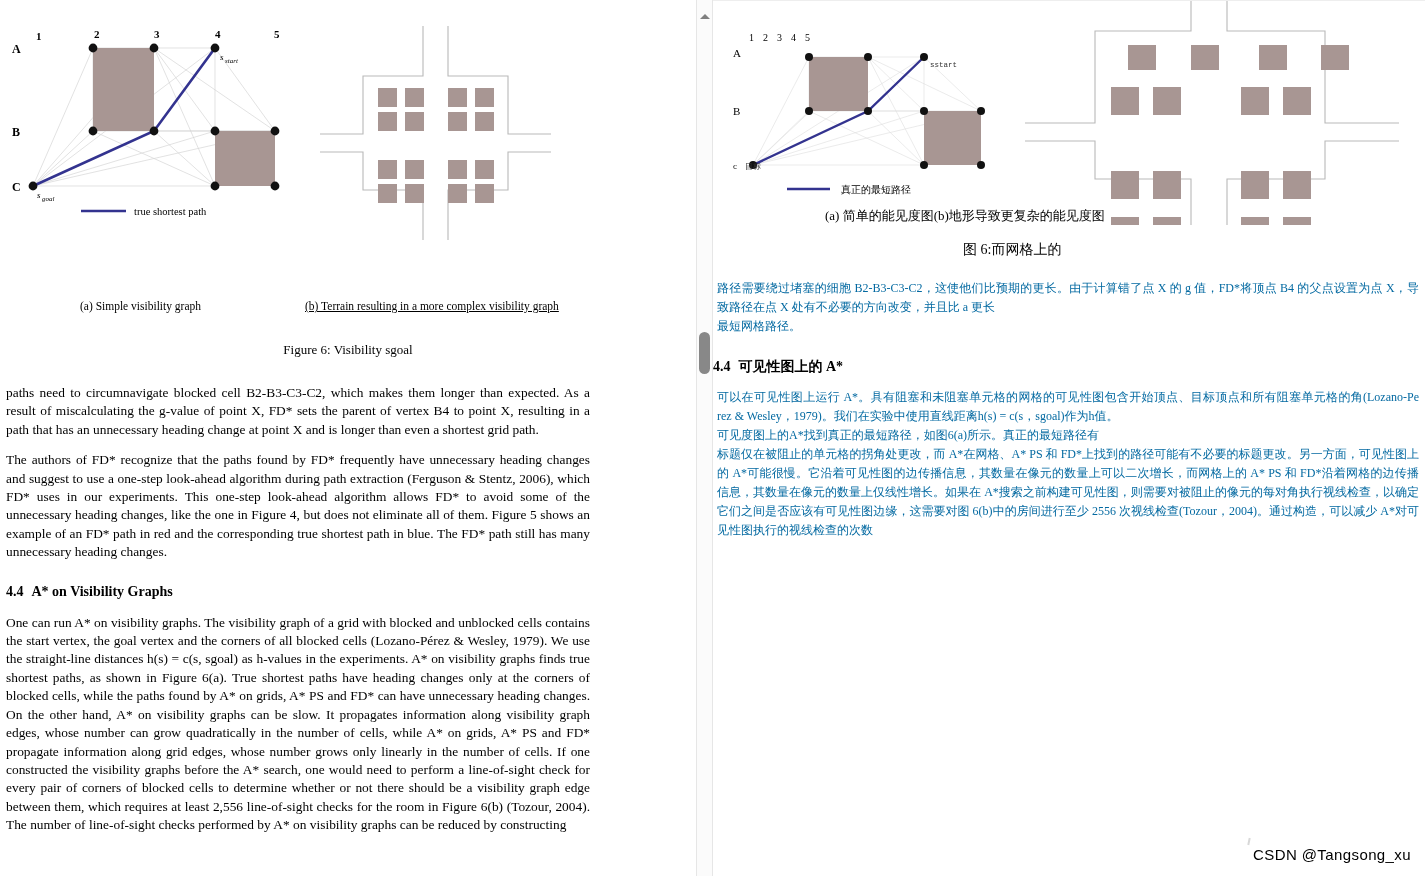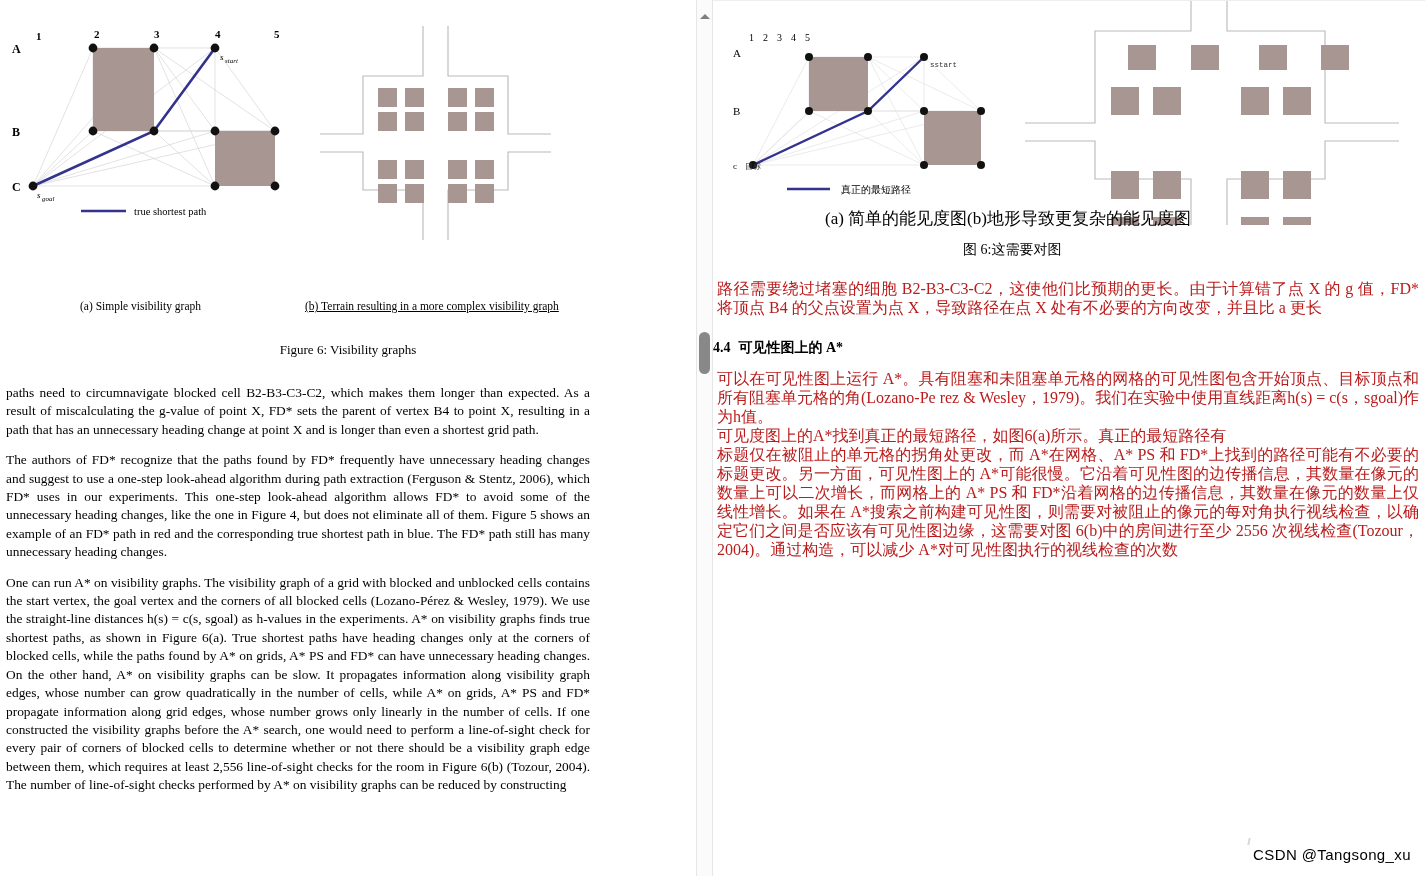--- a/index.html
+++ b/index.html
@@ -56,31 +56,31 @@
   
   .pane-right{
     position:relative;width:712px;height:876px;overflow:hidden;background:#fff;
     border-top:1px solid #eeeeee;
   }
   .zh-fig-row{position:relative;height:232px;}
   .zh-fig-a{position:absolute;left:12px;top:18px;width:290px;height:180px;}
   .zh-fig-b{position:absolute;left:300px;top:-8px;width:412px;height:232px;}
 
   .zh-subcap{
-    position:absolute;left:112px;top:206px;font-size:17px;
+    position:absolute;left:112px;top:206px;font-size:13px;
     font-family:"Liberation Serif",serif;white-space:nowrap;
   }
   .zh-figcap{
     position:absolute;left:250px;top:240px;font-size:14px;white-space:nowrap;
   }
 
   .zh-body{position:absolute;left:0;top:278px;width:712px;}
   .zh-body .blk{margin:0 0 12px 0;padding:0 6px 0 4px;}
   .zh-body p{
-    margin:0;font-size:16px;line-height:19px;color:#b91c1c;
+    margin:0;font-size:12px;line-height:19px;color:#0369a1;
     text-align:justify;
   }
   .zh-body h4{margin:22px 13px 12px 0;font-size:14px;font-weight:bold;}
 
   
   .watermark{
     position:absolute;right:14px;bottom:14px;font-size:15px;color:#000000;
     font-family:"Liberation Sans",sans-serif;letter-spacing:.4px;
     white-space:nowrap;
   }
@@ -188,25 +188,28 @@
               <rect x="167" y="176" width="19" height="19"></rect>
           </g>
         </svg>
       </div>
 
       <div class="subcaps">
         <span class="subcap subcap-a">(a)  Simple visibility graph</span>
         <span class="subcap subcap-b">(b)  Terrain resulting in a more complex visibility graph</span>
       </div>
 
-      <div class="figcap">Figure 6: Visibility graphs</div>
+      <div class="figcap">Figure 6: Visibility sgoal</div>
 
       <div class="body-text">
         <p>paths need to circumnavigate blocked cell B2-B3-C3-C2, which makes them longer than expected. As a result of miscalculating the g-value of point X, FD* sets the parent of vertex B4 to point X, resulting in a path that has an unnecessary heading change at point X and is longer than even a shortest grid path.</p>
         <p>The authors of FD* recognize that the paths found by FD* frequently have unnecessary heading changes and suggest to use a one-step look-ahead algorithm during path extraction (Ferguson &amp; Stentz, 2006), which FD* uses in our experiments. This one-step look-ahead algorithm allows FD* to avoid some of the unnecessary heading changes, like the one in Figure 4, but does not eliminate all of them. Figure 5 shows an example of an FD* path in red and the corresponding true shortest path in blue. The FD* path still has many unnecessary heading changes.</p>
+        <h4>
+          <span class="h-num">4.4</span><span>A* on Visibility Graphs</span>
+        </h4>
         <p>One can run A* on visibility graphs. The visibility graph of a grid with blocked and unblocked cells contains the start vertex, the goal vertex and the corners of all blocked cells (Lozano-Pérez &amp; Wesley, 1979). We use the straight-line distances h(s) = c(s, sgoal) as h-values in the experiments. A* on visibility graphs finds true shortest paths, as shown in Figure 6(a). True shortest paths have heading changes only at the corners of blocked cells, while the paths found by A* on grids, A* PS and FD* can have unnecessary heading changes. On the other hand, A* on visibility graphs can be slow. It propagates information along visibility graph edges, whose number can grow quadratically in the number of cells, while A* on grids, A* PS and FD* propagate information along grid edges, whose number grows only linearly in the number of cells. If one constructed the visibility graphs before the A* search, one would need to perform a line-of-sight check for every pair of corners of blocked cells to determine whether or not there should be a visibility graph edge between them, which requires at least 2,556 line-of-sight checks for the room in Figure 6(b) (Tozour, 2004). The number of line-of-sight checks performed by A* on visibility graphs can be reduced by constructing</p>
       </div>
 
     </div>
   </div>
 
   <div class="scroll-col">
     <div class="scroll-up"></div>
     <div class="scroll-thumb"></div>
   </div>
@@ -295,26 +298,27 @@
           <rect x="228" y="178" width="28" height="28"></rect>
             <rect x="270" y="178" width="28" height="28"></rect>
           <rect x="98" y="224" width="28" height="22"></rect>
             <rect x="140" y="224" width="28" height="22"></rect>
           <rect x="228" y="224" width="28" height="22"></rect>
             <rect x="270" y="224" width="28" height="22"></rect>
         </g>
       </svg>
 
       <div class="zh-subcap">(a) 简单的能见度图(b)地形导致更复杂的能见度图</div>
-      <div class="zh-figcap">图 6:这需要对图</div>
+      <div class="zh-figcap">图 6:而网格上的</div>
     </div>
 
     <div class="zh-body">
       <div class="blk">
         <p>路径需要绕过堵塞的细胞 B2-B3-C3-C2，这使他们比预期的更长。由于计算错了点 X 的 g 值，FD*将顶点 B4 的父点设置为点 X，导致路径在点 X 处有不必要的方向改变，并且比 a 更长</p>
+        <p>最短网格路径。</p>
       </div>
       <h4>
         <span class="h-num">4.4</span><span>可见性图上的 A*</span>
       </h4>
       <div class="blk">
         <p>可以在可见性图上运行 A*。具有阻塞和未阻塞单元格的网格的可见性图包含开始顶点、目标顶点和所有阻塞单元格的角(Lozano-Pe rez &amp; Wesley，1979)。我们在实验中使用直线距离h(s) = c(s，sgoal)作为h值。</p>
         <p>可见度图上的A*找到真正的最短路径，如图6(a)所示。真正的最短路径有</p>
         <p>标题仅在被阻止的单元格的拐角处更改，而 A*在网格、A* PS 和 FD*上找到的路径可能有不必要的标题更改。另一方面，可见性图上的 A*可能很慢。它沿着可见性图的边传播信息，其数量在像元的数量上可以二次增长，而网格上的 A* PS 和 FD*沿着网格的边传播信息，其数量在像元的数量上仅线性增长。如果在 A*搜索之前构建可见性图，则需要对被阻止的像元的每对角执行视线检查，以确定它们之间是否应该有可见性图边缘，这需要对图 6(b)中的房间进行至少 2556 次视线检查(Tozour，2004)。通过构造，可以减少 A*对可见性图执行的视线检查的次数</p>
       </div>
     </div>

